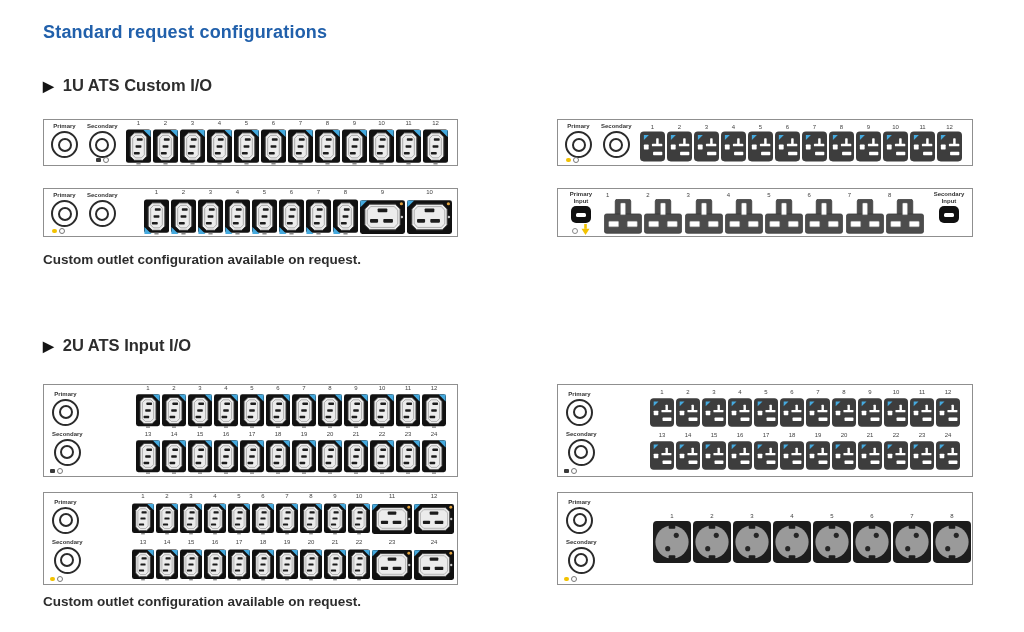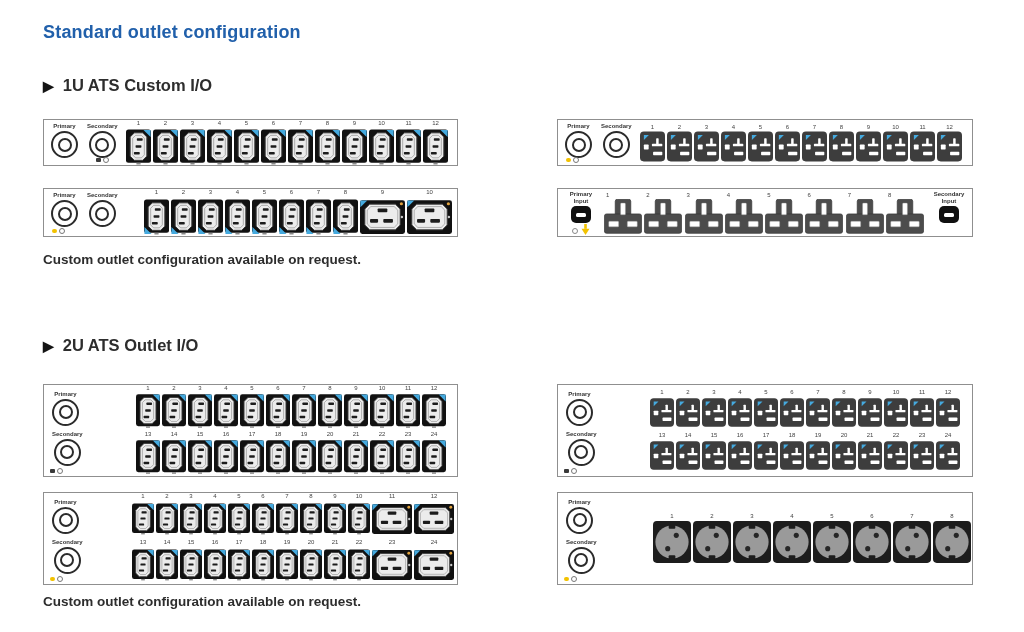--- a/index.html
+++ b/index.html
@@ -54,30 +54,30 @@
   .leds{position:absolute;bottom:2px;display:flex;gap:2px;align-items:center;}
   .led{width:4.5px;height:4.5px;border-radius:50%;display:inline-block;}
   .led.yellow{background:#f2c200;}
   .led.plain{background:#3a3a3a;border-radius:1px;}
   .led-ring{width:4px;height:4px;border:1px solid #777;border-radius:50%;display:inline-block;}
 </style>
 </head>
 <body>
 
 <div class="stage">
-  <h1 class="title">Standard outlet configuration</h1>
+  <h1 class="title">Standard request configurations</h1>
 
   <div class="sec-head" id="sec1">
     <span class="tri">▶</span>
     <span>1U ATS Custom I/O</span>
   </div>
 
   <div class="sec-head" id="sec2">
     <span class="tri">▶</span>
-    <span>2U ATS Outlet I/O</span>
+    <span>2U ATS Input I/O</span>
   </div>
 
   <div class="note" id="note1">Custom outlet configuration available on request.</div>
   <div class="note" id="note2">Custom outlet configuration available on request.</div>
 
   <div id="panels">
       <div class="panel" style="left:43px;top:119px;width:415px;height:47px">
         <div class="inputs inputs-row" style="width:82px">
           <div class="input-block">
       <div class="input-label">Primary</div>

